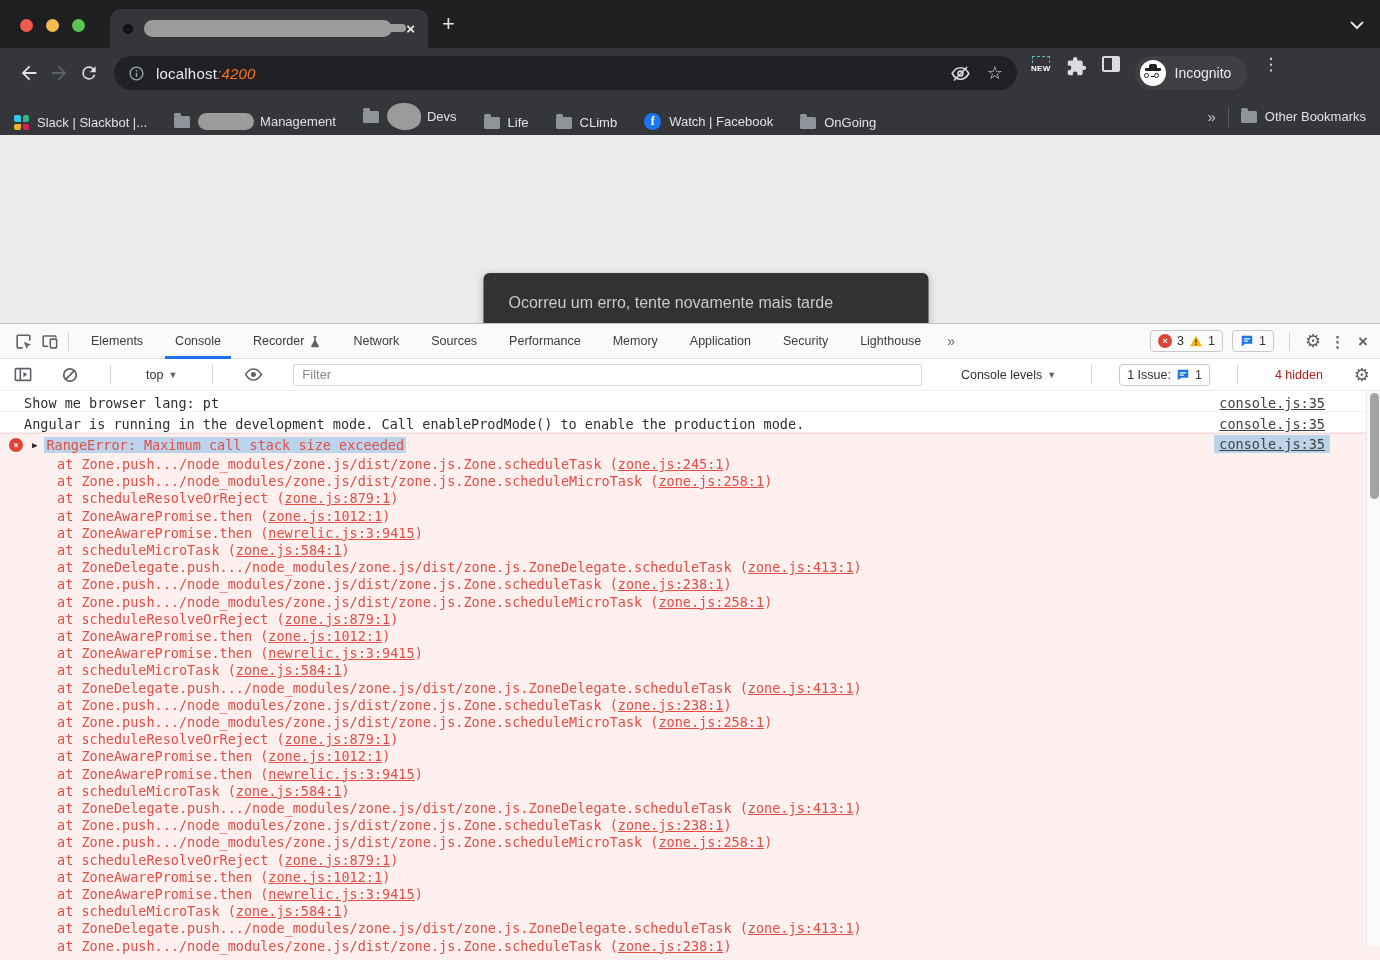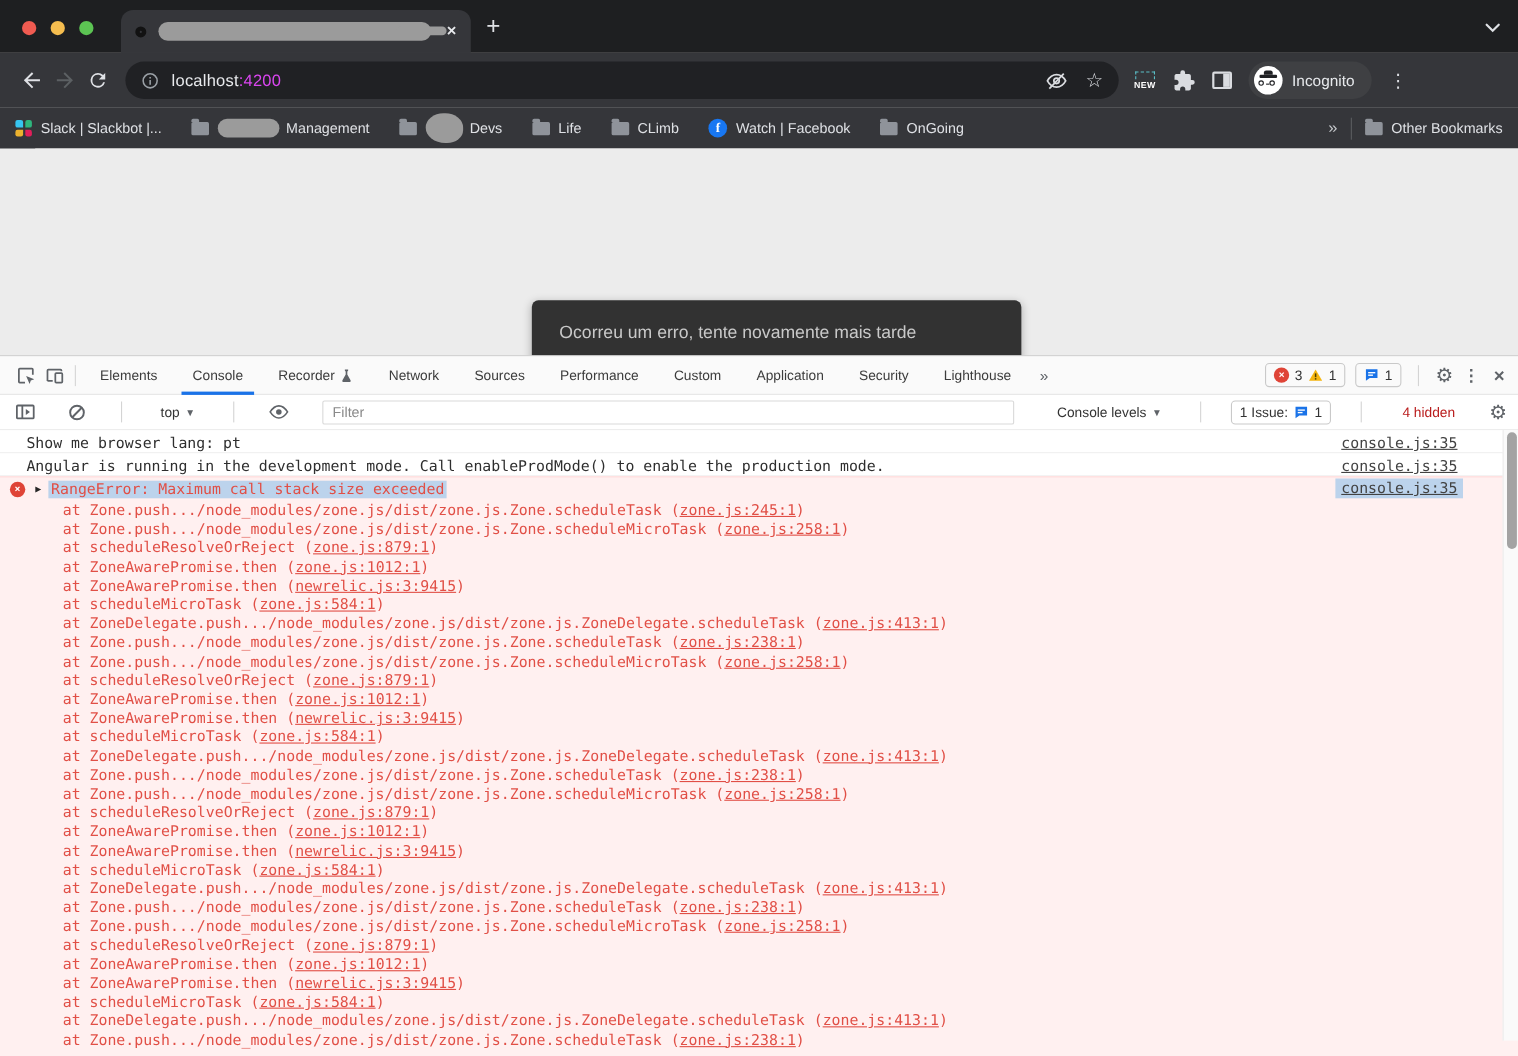--- a/index.html
+++ b/index.html
@@ -21,25 +21,25 @@
   .tab-close { color:#e8eaed; font-size:15px; font-weight:bold; line-height:1; cursor:default; }
   .newtab { position:absolute; left:442px; top:14px; color:#dfe1e5; font-size:22px; font-weight:300; line-height:20px; }
   .tabsearch { position:absolute; right:16px; top:21px; }
 
   
   .toolbar { height:50px; background:#35363a; display:flex; align-items:center; padding:0 14px; }
   .navbtn { width:30px; height:30px; display:flex; align-items:center; justify-content:center; flex:none; }
   .omnibox { margin-left:10px; width:903px; height:34px; background:#202124; border-radius:17px;
              display:flex; align-items:center; padding:0 14px; }
   .url { margin-left:11px; font-size:15px; color:#e8eaed; letter-spacing:.2px; }
-  .url .port { color:#d946ef; }
+  .url .port { color:#f97316;font-style:italic; }
   .omni-spacer { flex:1; }
   .omni-ic { margin-left:16px; display:flex; align-items:center; }
   .star { color:#dadce0; font-size:18px; line-height:1; }
-  .right-cluster { display:flex; align-items:center; margin-left:14px; gap:15px; }
+  .right-cluster { display:flex; margin-left:14px; gap:15px; }
   .newbadge { display:flex; flex-direction:column; align-items:center; }
   .newbadge .frame { width:18px; height:7px; border:1.5px dashed #5bbec6; border-bottom:none; margin-bottom:1px; }
   .newbadge .txt { color:#fff; font-size:8px; font-weight:bold; letter-spacing:.3px; }
   .sidepanel { width:18px; height:16px; border:2px solid #dadce0; border-radius:2px; position:relative; }
   .sidepanel::after { content:''; position:absolute; right:0; top:0; width:6px; height:12px; background:#dadce0; }
   .incog { height:34px; background:#3f4043; border-radius:17px; display:flex; align-items:center;
            padding:0 16px 0 5px; gap:9px; }
   .spy { width:26px; height:26px; border-radius:50%; background:#fff; position:relative; flex:none; }
   .spy .hat { position:absolute; top:8px; left:5px; width:16px; height:2.5px; background:#202124; border-radius:1px; }
   .spy .hat::before { content:''; position:absolute; top:-4px; left:4px; width:8px; height:4px;
@@ -199,21 +199,21 @@
             <span class="gl r"></span>
             <span class="br"></span>
         </span>
         <span class="incog-label">Incognito</span>
       </span>
       <span class="vdots">⋮</span>
     </div>
   </div>
 
   <div class="bookmarks">
-    <span style="display:flex;align-items:center;">
+    <span style="display:flex;align-items:flex-end;">
         <span class="bm-item">
           <span class="bm-slack">
             <i class="s1"></i>
             <i class="s2"></i>
             <i class="s3"></i>
             <i class="s4"></i>
           </span>
           <span>Slack | Slackbot |...</span>
         </span>
         <span class="bm-item">
@@ -293,21 +293,21 @@
           <span class="dt-tab">
             <span>Network</span>
           </span>
           <span class="dt-tab">
             <span>Sources</span>
           </span>
           <span class="dt-tab">
             <span>Performance</span>
           </span>
           <span class="dt-tab">
-            <span>Custom</span>
+            <span>Memory</span>
           </span>
           <span class="dt-tab">
             <span>Application</span>
           </span>
           <span class="dt-tab">
             <span>Security</span>
           </span>
           <span class="dt-tab">
             <span>Lighthouse</span>
           </span>

